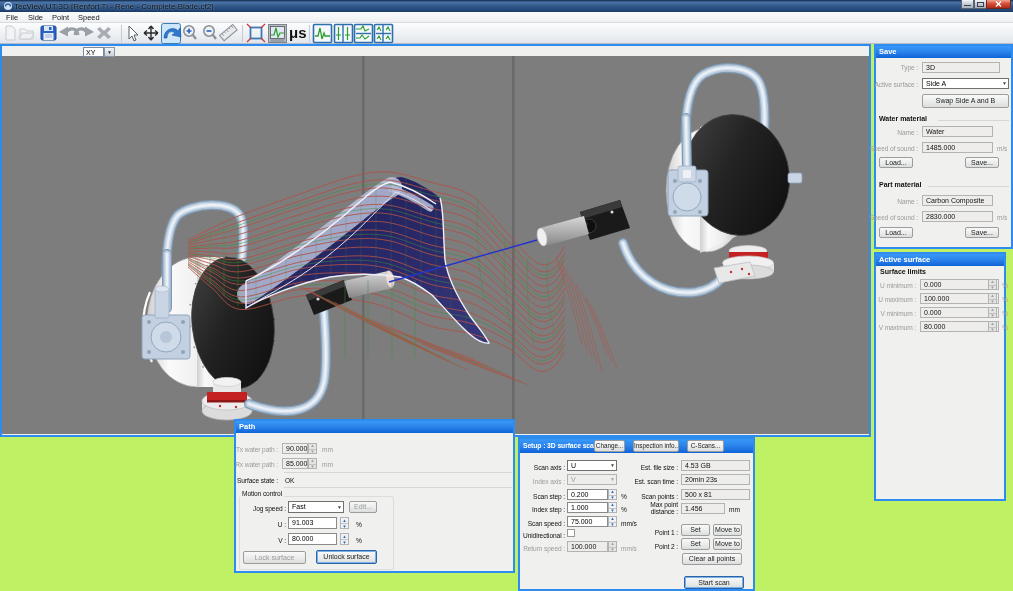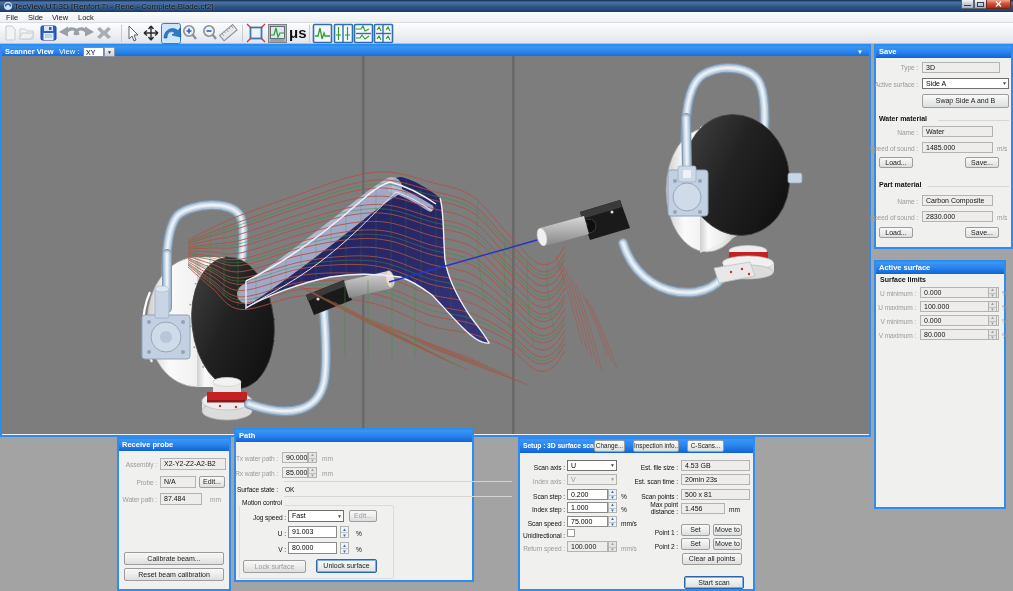--- a/index.html
+++ b/index.html
@@ -1,15 +1,15 @@
 <!DOCTYPE html>
 <html><head><meta charset="utf-8"><style>
 *{margin:0;padding:0;box-sizing:border-box}
 body{width:1013px;height:591px;overflow:hidden;font-family:"Liberation Sans",sans-serif}
-#app{position:relative;width:1013px;height:591px;background:#a3a3a3;overflow:hidden}
+#app{position:relative;width:1013px;height:591px;background:#bef264;overflow:hidden}
 .titlebar{position:absolute;left:0;top:0;width:1013px;height:12px;background:linear-gradient(#0f2747 0%,#4a74a8 18%,#2e5584 55%,#254a7c 80%,#1b3a64 100%)}
 .titletext{position:absolute;left:14px;top:1.5px;font-size:8px;color:#0a0d12;text-shadow:0 0 2px rgba(200,225,250,0.75)}
 .menubar{position:absolute;left:0;top:12px;width:1013px;height:11px;background:linear-gradient(#fafbfc,#eef0f3);border-bottom:1px solid #d8dbe0}
 .menu{position:absolute;top:0;font-size:7.5px;color:#1a1a1a;line-height:11px}
 .toolbar{position:absolute;left:0;top:23px;width:1013px;height:21px;background:linear-gradient(#fcfdfe,#e2e6ec);border-bottom:1px solid #b9bec6}
 .win{position:absolute;border:2px solid #2e8cf0;background:#f0f0ee}
 .wtitle{position:absolute;left:0;top:0;right:0;height:12px;background:linear-gradient(#3899f8 0%,#2d85ec 45%,#0f64d8 100%);color:#fff;font-size:7.5px;font-weight:bold;line-height:12px;padding-left:3px;white-space:nowrap;overflow:hidden}
 .lb{position:absolute;font-size:6.6px;letter-spacing:-0.1px;color:#9b9b9b;white-space:nowrap}
 .ra{text-align:right}
 .lbk{position:absolute;font-size:6.6px;letter-spacing:-0.1px;color:#111;white-space:nowrap}
@@ -38,22 +38,22 @@
     <div style="position:absolute;left:974px;top:0;width:13px;height:9px;background:linear-gradient(#f2f4f7,#c6ccd6 50%,#aab2bf);border:1px solid #5a6470;border-top:none"></div>
     <div style="position:absolute;left:986px;top:0;width:25px;height:9px;background:linear-gradient(#efa492,#d4503a 45%,#ae2a18);border:1px solid #6a2a1c;border-top:none;border-radius:0 0 2px 0"></div>
     <div style="position:absolute;left:964px;top:4.5px;width:7px;height:1.5px;background:#39414c"></div>
     <div style="position:absolute;left:977px;top:2px;width:7px;height:5px;border:1px solid #39414c"></div>
     <svg width="9" height="9" viewBox="0 0 9 9" style="position:absolute;left:994px;top:0">
       <path d="M 2,1.5 L 7,6.5 M 7,1.5 L 2,6.5" stroke="#fff" stroke-width="1.4"></path>
     </svg>
     <div class="menubar"></div>
     <div class="menu" style="left:6px;top:12px">File</div>
     <div class="menu" style="left:28px;top:12px">Side</div>
-    <div class="menu" style="left:52px;top:12px">View</div>
-    <div class="menu" style="left:78px;top:12px">Lock</div>
+    <div class="menu" style="left:52px;top:12px">Point</div>
+    <div class="menu" style="left:78px;top:12px">Speed</div>
     <div class="toolbar">
       <svg width="400" height="21" viewBox="0 0 400 21" style="position:absolute;left:0;top:0">
         <path d="M 6,3 h6 l3,3 v11 h-9 z" fill="#f2f3f5" stroke="#c9ccd1" stroke-width="1"></path>
         <path d="M 20,6 h5 l2,2 h6 v8 h-13 z" fill="#f2f3f5" stroke="#c9ccd1" stroke-width="1"></path>
         <path d="M 22,10 h12 l-3,6 h-12 z" fill="#eef0f2" stroke="#c9ccd1" stroke-width="1"></path>
         <rect x="41" y="3" width="15" height="14" rx="1.5" fill="#2b62c8" stroke="#1c448f" stroke-width="1"></rect>
         <rect x="44" y="3" width="9" height="5" fill="#dce6f5"></rect>
         <rect x="49" y="4" width="2.5" height="3" fill="#2b62c8"></rect>
         <rect x="43.5" y="10" width="10" height="7" fill="#e8eef8"></rect>
         <line x1="45" y1="12" x2="52" y2="12" stroke="#9db3d6" stroke-width="1"></line>
@@ -95,21 +95,20 @@
         <rect x="354.5" y="1.5" width="18" height="18" rx="1" fill="#f4f8fc" stroke="#2f6fae" stroke-width="1.6"></rect>
         <line x1="356" y1="10.5" x2="371" y2="10.5" stroke="#2f6fae" stroke-width="1.4"></line>
         <path d="M 356,6 h5 l2,-3 2,5 4,-2 M 356,15 h4 l2,-3 3,4 4,-3" stroke="#2d9e2d" stroke-width="1.1" fill="none"></path>
         <rect x="374.5" y="1.5" width="18" height="18" rx="1" fill="#f4f8fc" stroke="#2f6fae" stroke-width="1.6"></rect>
         <line x1="383" y1="2" x2="383" y2="19" stroke="#2f6fae" stroke-width="1.4"></line>
         <line x1="376" y1="10.5" x2="391" y2="10.5" stroke="#2f6fae" stroke-width="1.4"></line>
         <path d="M 377,7 l2,-3 2,4 M 386,7 l2,-3 2,4 M 377,16 l2,-3 2,4 M 386,16 l2,-3 2,4" stroke="#2d9e2d" stroke-width="1.1" fill="none"></path>
       </svg>
     </div>
     <div class="win" style="left:0;top:44px;width:871px;height:393px">
-      <div class="wtitle">Scanner View<span style="position:absolute;left:57px;font-weight:normal">View :</span><span style="position:absolute;right:6px;font-size:6px">▼</span></div>
       <div style="position:absolute;left:81px;top:1px;width:21px;height:10px;background:#fff;border:1px solid #7a8aa0;font-size:7px;line-height:9px;padding-left:2px;color:#000;z-index:2">XY</div>
       <div style="position:absolute;left:102px;top:1px;width:11px;height:10px;background:linear-gradient(#f2f3f5,#cdd2da);border:1px solid #8a96a8;font-size:5px;text-align:center;line-height:9px;color:#333;z-index:2">▼</div>
     </div>
     <svg width="867" height="378" viewBox="2 56 867 378" style="position:absolute;left:2px;top:56px">
       <defs>
 <linearGradient id="gFace" x1="0" y1="0" x2="1" y2="1">
  <stop offset="0" stop-color="#444444"></stop>
           <stop offset="0.45" stop-color="#222222"></stop>
           <stop offset="1" stop-color="#0c0c0c"></stop>
 </linearGradient>
@@ -324,21 +323,21 @@
       <div class="gh" style="left:3px;top:134px;height:9px;line-height:9px">Part material</div>
       <div class="gline" style="left:52px;top:140px;width:81px"></div>
       <div class="lb ra" style="left:-48px;top:151px;width:90px;height:9px;line-height:9px">Name :</div>
       <div class="tb" style="left:46px;top:149px;width:71px;height:11px;line-height:9px">Carbon Composite</div>
       <div class="lb ra" style="left:-48px;top:167px;width:90px;height:9px;line-height:9px">Speed of sound :</div>
       <div class="tb" style="left:46px;top:165px;width:71px;height:11px;line-height:9px">2830.000</div>
       <div class="lb" style="left:121px;top:167px;height:9px;line-height:9px">m/s</div>
       <div class="btn" style="left:3px;top:181px;width:34px;height:11px;line-height:9px">Load...</div>
       <div class="btn" style="left:89px;top:181px;width:34px;height:11px;line-height:9px">Save...</div>
     </div>
-    <div class="win" style="left:874px;top:260px;width:132px;height:249px">
+    <div class="win" style="left:874px;top:252px;width:132px;height:249px">
       <div class="wtitle" style="height:12px;line-height:12px">Active surface</div>
       <div class="gh" style="left:4px;top:13px;height:9px;line-height:9px">Surface limits</div>
       <div class="lb ra" style="left:-50px;top:27px;width:90px;height:9px;line-height:9px">U minimum :</div>
       <div class="tb" style="left:44px;top:25px;width:79px;height:11px;line-height:9px">0.000</div>
       <div class="spin" style="left:112px;top:25px;height:11px;background:#e4e4e2;color:#9aa0a6;line-height:4.5px">
         <div>▲</div>
         <div style="border-top:1px solid #c4c4c2">▼</div>
       </div>
       <div class="lb" style="left:126px;top:27px;height:9px;line-height:9px">%</div>
       <div class="lb ra" style="left:-50px;top:41px;width:90px;height:9px;line-height:9px">U maximum :</div>
@@ -356,34 +355,21 @@
       </div>
       <div class="lb" style="left:126px;top:55px;height:9px;line-height:9px">%</div>
       <div class="lb ra" style="left:-50px;top:69px;width:90px;height:9px;line-height:9px">V maximum :</div>
       <div class="tb" style="left:44px;top:67px;width:79px;height:11px;line-height:9px">80.000</div>
       <div class="spin" style="left:112px;top:67px;height:11px;background:#e4e4e2;color:#9aa0a6;line-height:4.5px">
         <div>▲</div>
         <div style="border-top:1px solid #c4c4c2">▼</div>
       </div>
       <div class="lb" style="left:126px;top:69px;height:9px;line-height:9px">%</div>
     </div>
-    <div class="win" style="left:117px;top:437px;width:114px;height:154px">
-      <div class="wtitle" style="height:12px;line-height:12px">Receive probe</div>
-      <div class="lb ra" style="left:-52px;top:21px;width:90px;height:9px;line-height:9px">Assembly :</div>
-      <div class="tb" style="left:41px;top:19px;width:66px;height:12px;line-height:10px">X2-Y2-Z2-A2-B2</div>
-      <div class="lb ra" style="left:-52px;top:39px;width:90px;height:9px;line-height:9px">Probe :</div>
-      <div class="tb" style="left:41px;top:37px;width:36px;height:12px;line-height:10px">N/A</div>
-      <div class="btn" style="left:80px;top:37px;width:26px;height:12px;line-height:10px">Edit...</div>
-      <div class="lb ra" style="left:-52px;top:56px;width:90px;height:9px;line-height:9px">Water path :</div>
-      <div class="tb" style="left:41px;top:54px;width:42px;height:12px;line-height:10px">87.484</div>
-      <div class="lb" style="left:91px;top:56px;height:9px;line-height:9px">mm</div>
-      <div class="btn" style="left:5px;top:113px;width:100px;height:13px;line-height:11px">Calibrate beam...</div>
-      <div class="btn" style="left:5px;top:129px;width:100px;height:13px;line-height:11px">Reset beam calibration</div>
-    </div>
-    <div class="win" style="left:234px;top:428px;width:240px;height:154px">
+    <div class="win" style="left:234px;top:419px;width:281px;height:154px">
       <div class="wtitle" style="height:12px;line-height:12px">Path</div>
       <div class="lb ra" style="left:-48px;top:24px;width:90px;height:9px;line-height:9px">Tx water path :</div>
       <div class="tb" style="left:46px;top:22px;width:26px;height:11px;line-height:9px">90.000</div>
       <div class="spin" style="left:72px;top:22px;height:11px;background:#e4e4e2;color:#9aa0a6;line-height:4.5px">
         <div>▲</div>
         <div style="border-top:1px solid #c4c4c2">▼</div>
       </div>
       <div class="lb" style="left:86px;top:24px;height:9px;line-height:9px">mm</div>
       <div class="lb ra" style="left:-48px;top:39px;width:90px;height:9px;line-height:9px">Rx water path :</div>
       <div class="tb" style="left:46px;top:37px;width:26px;height:11px;line-height:9px">85.000</div>

